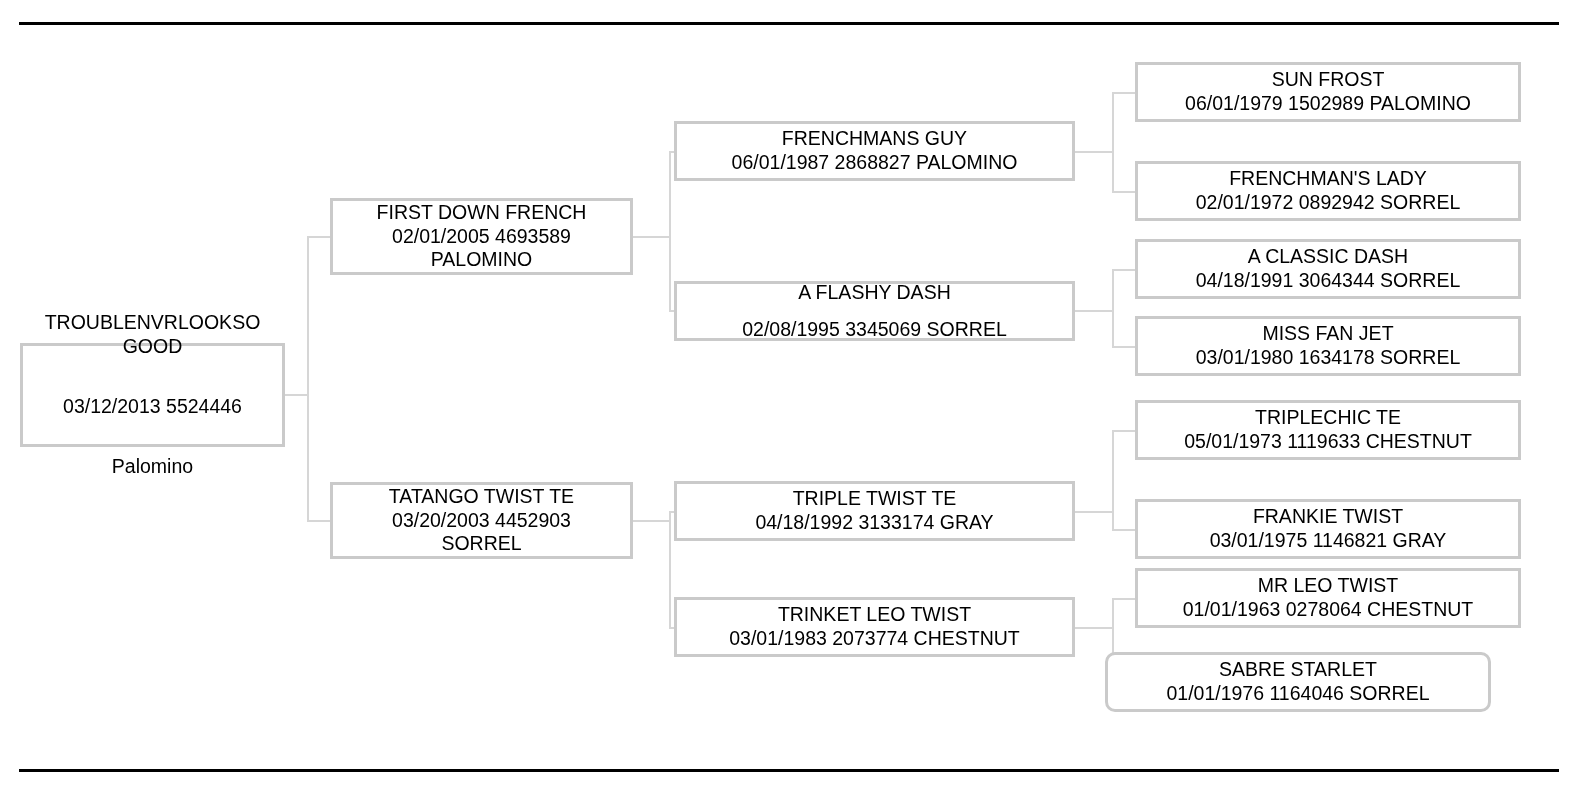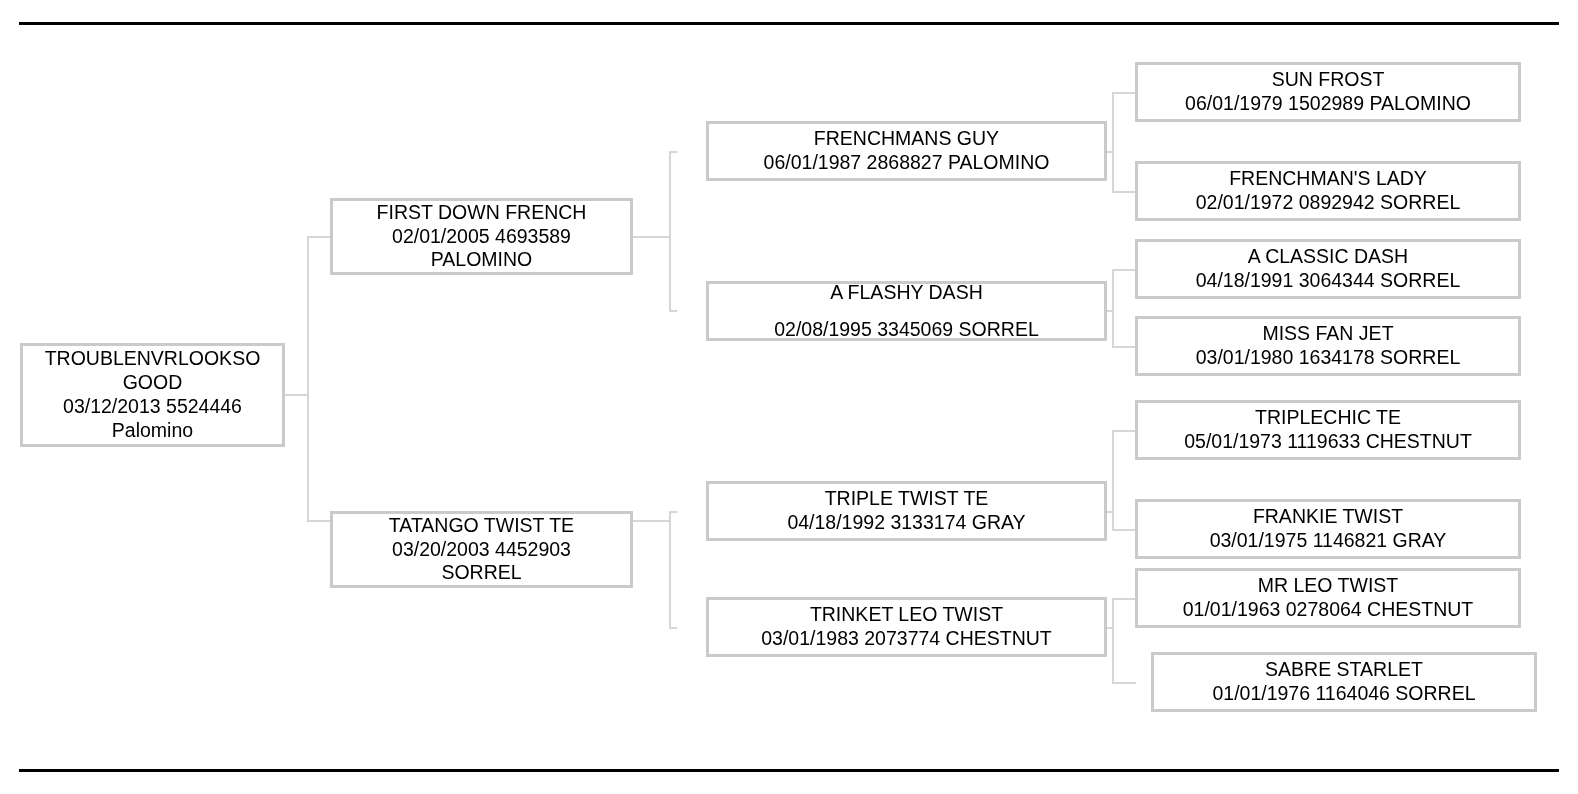--- a/index.html
+++ b/index.html
@@ -57,21 +57,21 @@
   .pbox .dt {
     display: block;
     white-space: nowrap;
   }
   .pbox .nm.wrap,
   .pbox .dt.wrap { white-space: normal; }
 
   
   .gen0 { font-size: 19.5px; }
   .gen1 { font-size: 19.5px; }
-  .gen2 { font-size: 19.5px; margin-left: 32px; }
+  .gen2 { font-size: 19.5px; }
   .gen3 { font-size: 19.5px; }
 </style>
 </head>
 <body>
 
 <div id="pedigree-page">
 
   <div class="rule" id="rule-top"></div>
   <div class="rule" id="rule-bottom"></div>
 
@@ -103,33 +103,33 @@
   <div class="conn h" style="left:1074px; top:511px; width:40px;"></div>
   <div class="conn v" style="left:1112px; top:430px; width:2px; height:100px;"></div>
   <div class="conn h" style="left:1112px; top:430px; width:24px;"></div>
   <div class="conn h" style="left:1112px; top:529px; width:24px;"></div>
 
   <div class="conn h" style="left:1074px; top:627px; width:40px;"></div>
   <div class="conn v" style="left:1112px; top:598px; width:2px; height:85px;"></div>
   <div class="conn h" style="left:1112px; top:598px; width:24px;"></div>
   <div class="conn h" style="left:1112px; top:682px; width:24px;"></div>
 
-  <div class="pbox gen0" style="left:20px; top:343px; width:265px; height:104px;">
+  <div class="pbox gen0" style="left:20px; top:343px; width:265px; height:104px;gap:36px;">
     <span class="nm wrap">TROUBLENVRLOOKSO GOOD</span>
     <span class="dt">03/12/2013 5524446</span>
     <span class="dt">Palomino</span>
   </div>
 
   <div class="pbox gen1" style="left:330px; top:198px; width:303px; height:77px;">
     <span class="nm">FIRST DOWN FRENCH</span>
     <span class="dt">02/01/2005 4693589</span>
     <span class="dt">PALOMINO</span>
   </div>
 
-  <div class="pbox gen1" style="left:330px; top:482px; width:303px; height:77px;margin-top:29px;">
+  <div class="pbox gen1" style="left:330px; top:482px; width:303px; height:77px;">
     <span class="nm">TATANGO TWIST TE</span>
     <span class="dt">03/20/2003 4452903</span>
     <span class="dt">SORREL</span>
   </div>
 
   <div class="pbox gen2" style="left:674px; top:121px; width:401px; height:60px;">
     <span class="nm">FRENCHMANS GUY</span>
     <span class="dt">06/01/1987 2868827 PALOMINO</span>
   </div>
 
@@ -176,18 +176,18 @@
   <div class="pbox gen3" style="left:1135px; top:499px; width:386px; height:60px;">
     <span class="nm">FRANKIE TWIST</span>
     <span class="dt">03/01/1975 1146821 GRAY</span>
   </div>
 
   <div class="pbox gen3" style="left:1135px; top:568px; width:386px; height:60px;">
     <span class="nm">MR LEO TWIST</span>
     <span class="dt">01/01/1963 0278064 CHESTNUT</span>
   </div>
 
-  <div class="pbox gen3" style="left:1151px; top:652px; width:386px; height:60px;">
+  <div class="pbox gen3" style="left:1105px; top:652px; width:386px; height:60px;border-radius:10px;">
     <span class="nm">SABRE STARLET</span>
     <span class="dt">01/01/1976 1164046 SORREL</span>
   </div>
 
 </div>
 
 </body></html>

